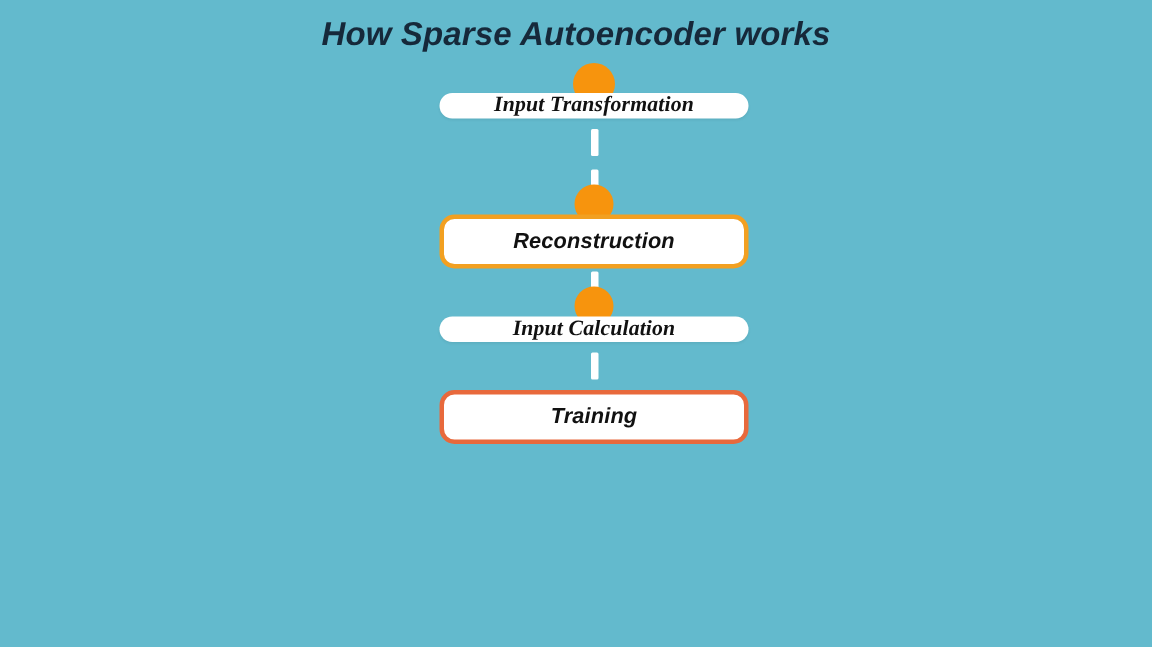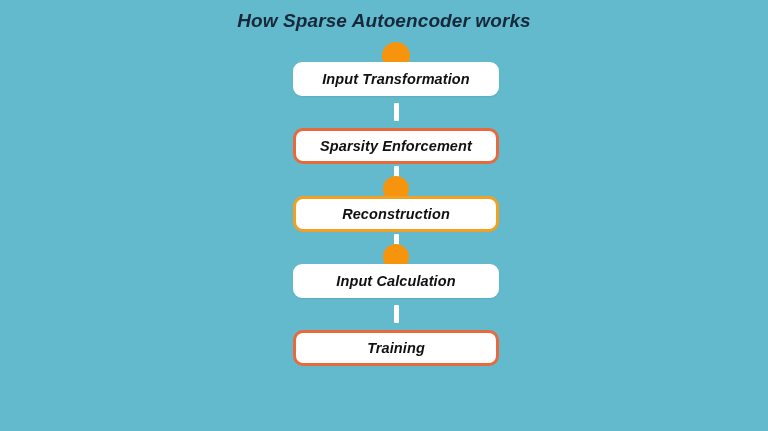--- a/index.html
+++ b/index.html
@@ -20,21 +20,21 @@
     overflow: hidden;
   }
 
   
   #title {
     position: absolute;
     left: 0;
     top: 10px;
     width: 768px;
     text-align: center;
-    font-size: 19px;
+    font-size: 22px;
     font-weight: bold;
     font-style: italic;
     color: #16293a;
     letter-spacing: 0.1px;
     white-space: nowrap;
   }
 
   
   #flow {
     position: absolute;
@@ -55,22 +55,23 @@
     height: 35px;
     background: #ffffff;
     border-radius: 9px;
     display: flex;
     align-items: center;
     justify-content: center;
     z-index: 3;
   }
   .node.plain {
     border: 0 solid transparent;
-    height: 34px;
+    height: 17px;
     box-shadow: 0 1px 2px rgba(0,0,0,0.07);
+    font-family: Liberation Serif, serif;
   }
   .node.bordered {
     border-width: 3px;
     border-style: solid;
     border-radius: 10px;
     height: 36px;
   }
 
   .node-label {
     font-size: 14.5px;
@@ -136,25 +137,20 @@
     <div class="node-wrap">
       <div class="node plain">
         <span class="node-label">Input Transformation</span>
       </div>
     </div>
 
     <div class="connector">
       <div class="conn-line" style="height:18px;margin-top:7px;margin-bottom:7px;"></div>
     </div>
 
-    <div class="node-wrap">
-      <div class="node bordered" style="border-color:#e8693c;">
-        <span class="node-label">Sparsity Enforcement</span>
-      </div>
-    </div>
 
     <div class="connector">
       <div class="conn-line" style="height:16px;margin-top:2px;"></div>
       <div class="overlap-dot" style="width:26px;height:26px;top:12px;"></div>
       <div style="height:14px;"></div>
     </div>
 
     <div class="node-wrap">
       <div class="node bordered" style="border-color:#f2a021;text-align:center;">
         <span class="node-label">Reconstruction</span>

